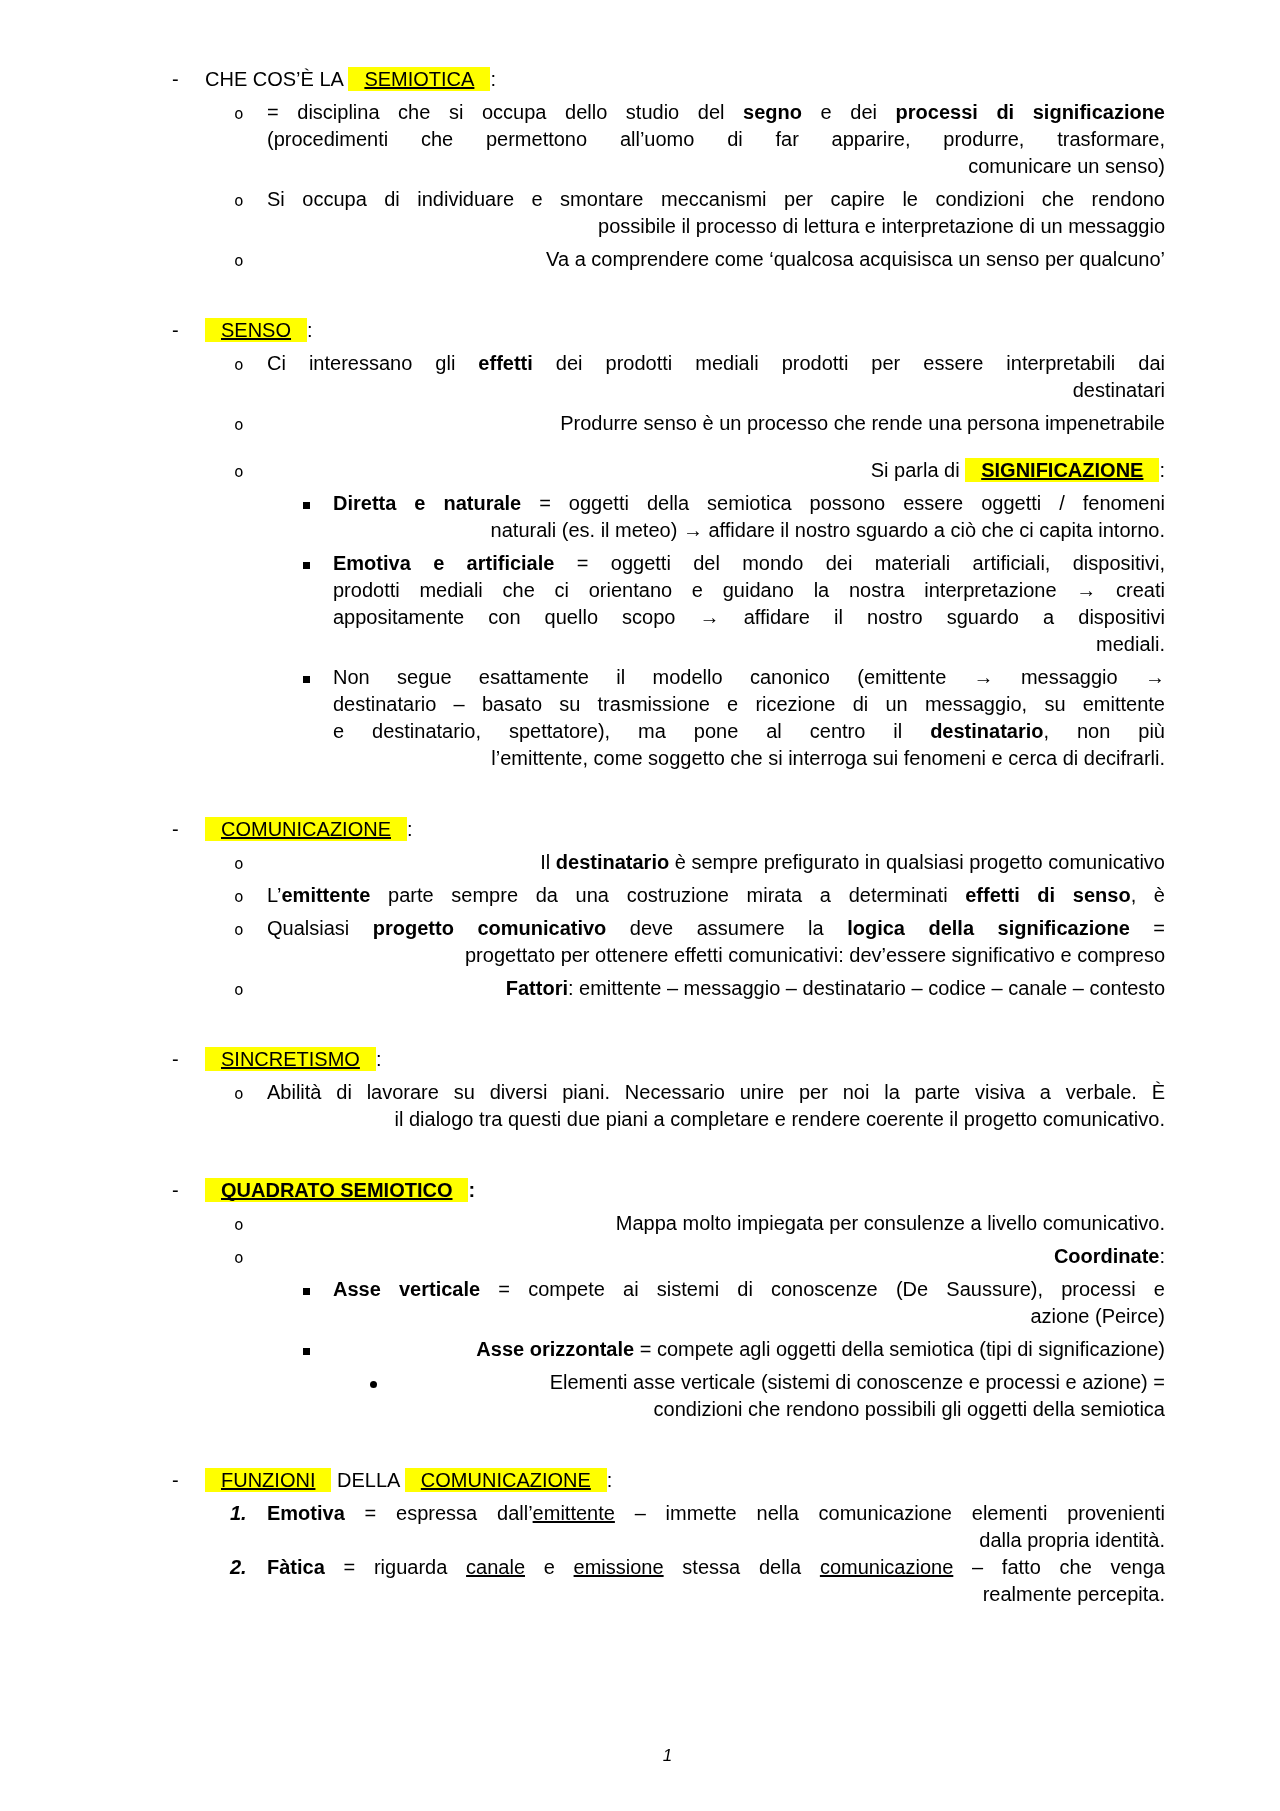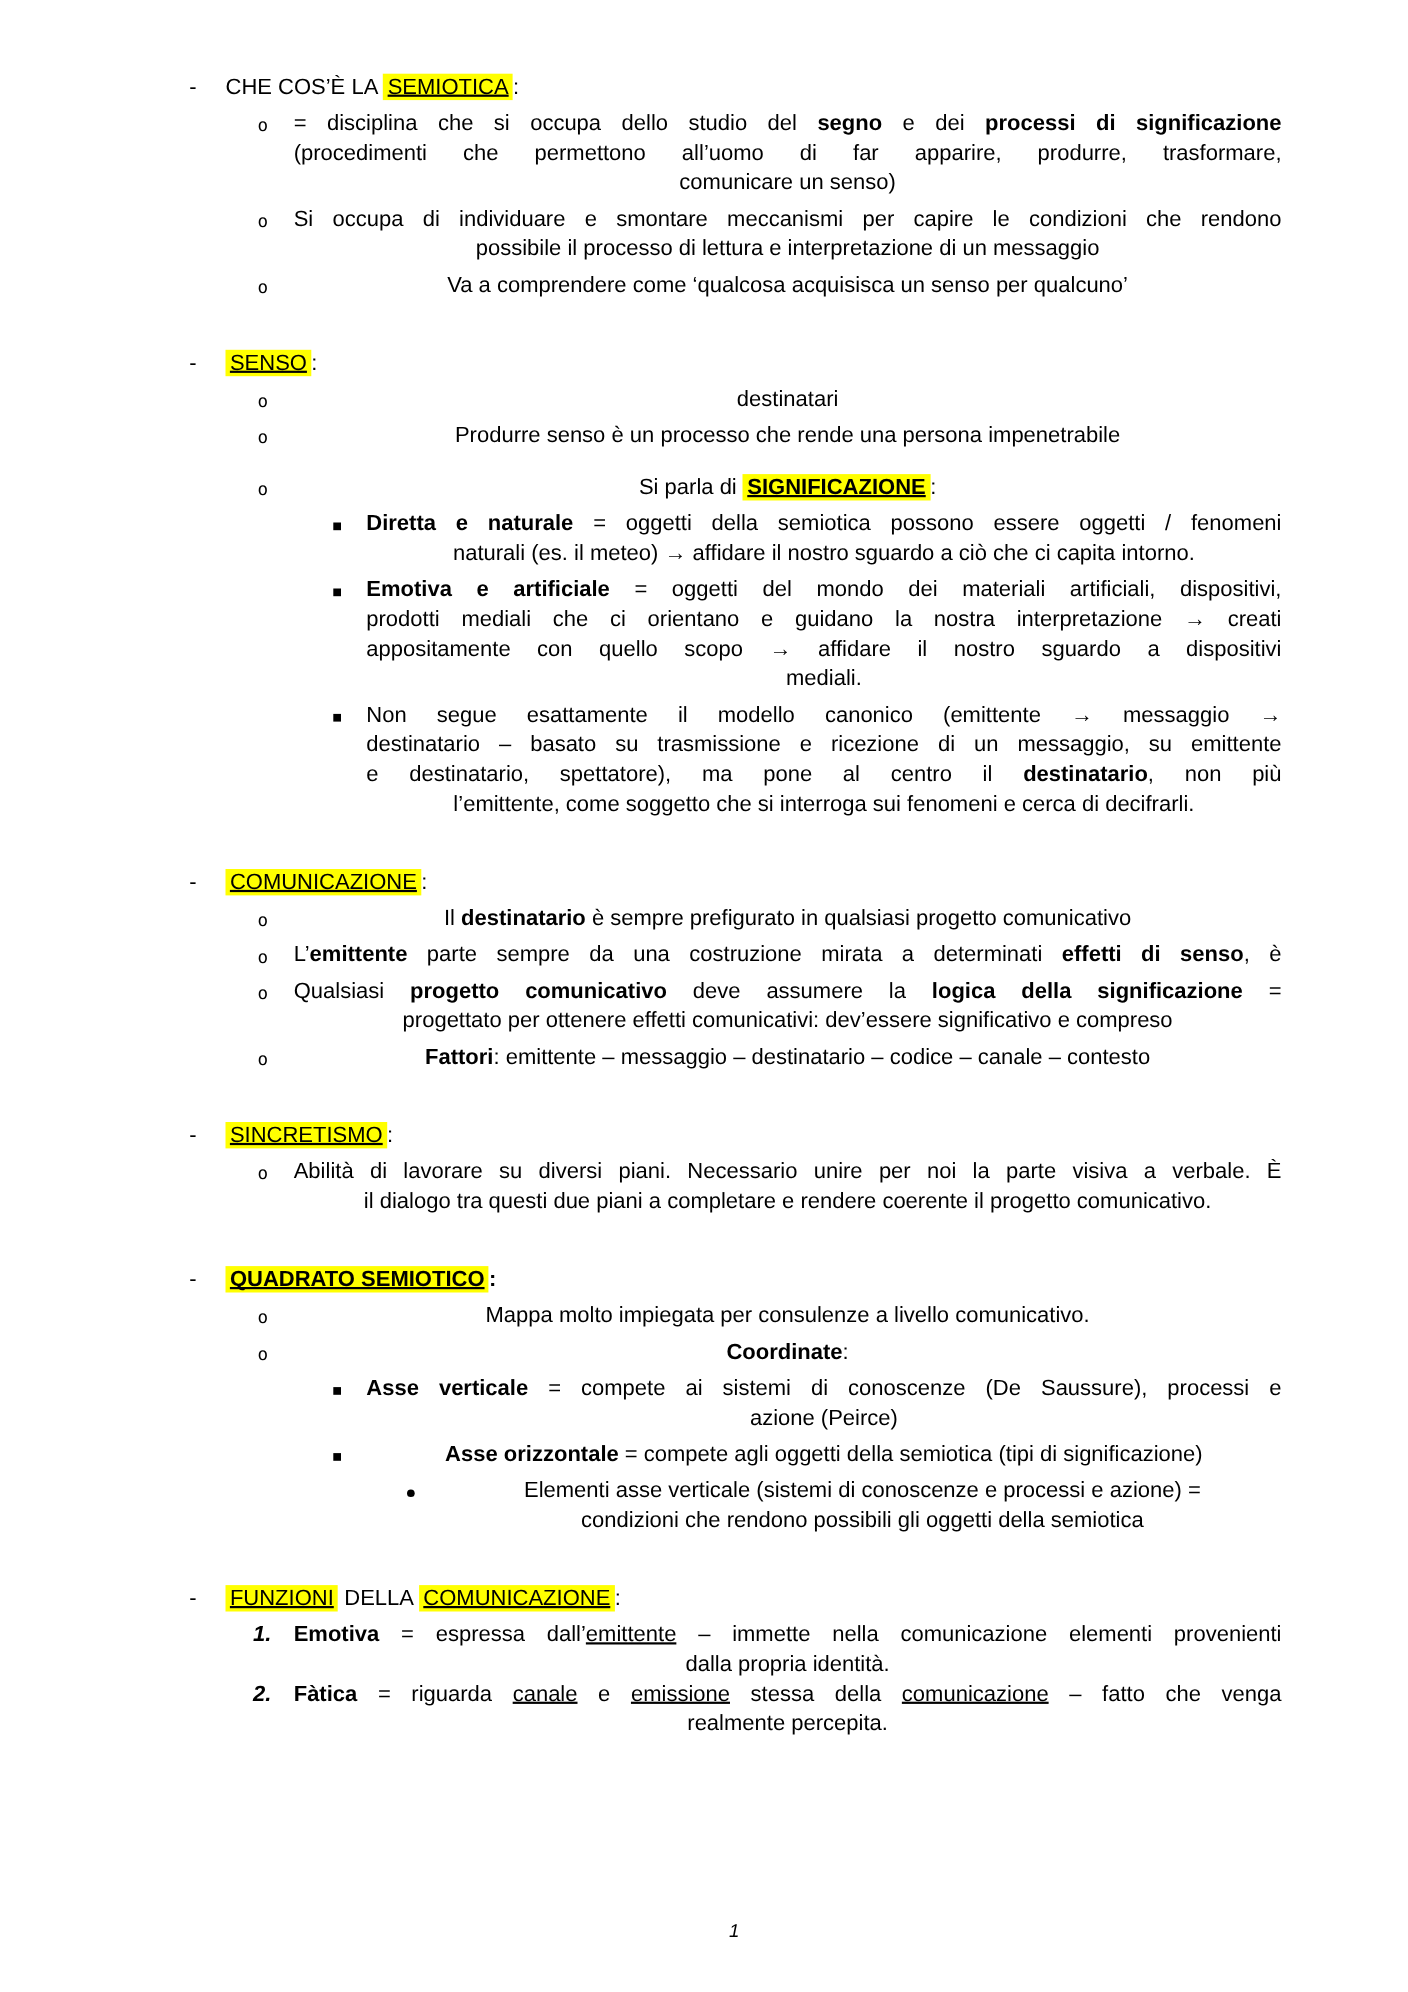--- a/index.html
+++ b/index.html
@@ -20,26 +20,26 @@
   .item.lv2{padding-left:97px;}
   .item.lv3{padding-left:163px;}
   .item.lv4{padding-left:233px;}
   .item.gap{margin-top:20px;}
   .item.numb{margin-bottom:0;}
   .marker{position:absolute;top:0;}
   .mk-circle{left:64px;top:1px;font-family:"DejaVu Sans Mono",monospace;font-size:16px;line-height:27px;}
   .mk-square{left:133px;top:12px;width:7px;height:7px;background:#000;display:block;}
   .mk-dot{left:200px;top:12px;width:7px;height:7px;background:#000;border-radius:50%;display:block;}
   .mk-num{left:60px;font-weight:bold;font-style:italic;}
-  .pline{text-align:center;min-height:27px;}
+  .pline{text-align:right;min-height:27px;}
   .pline.just{text-align:justify;text-align-last:justify;}
   .seg.b{font-weight:bold;}
   .seg.i{}
   .seg.u{text-decoration:underline;text-decoration-skip-ink:none;}
-  .seg.hl{background:var(--hl,#ffff00);padding:1px 4px;}
+  .seg.hl{background:var(--hl,#ffff00);padding:1px 16px;}
   .footer{position:absolute;top:1742px;left:170px;width:995px;text-align:center;font-size:17px;font-style:italic;}
 </style>
 </head>
 <body>
 
 <div class="page">
   <div class="content">
       <div class="section">
         <div class="heading"><span class="dash">-</span><span class="seg i">CHE COS’È LA </span><span class="seg i u hl">SEMIOTICA</span><span class="seg i">:</span></div>
         <div class="item lv2">
@@ -55,20 +55,21 @@
         </div>
         <div class="item lv2">
           <span class="marker mk-circle">o</span>
           <div class="pline"><span class="seg">Va a comprendere come ‘qualcosa acquisisca un senso per qualcuno’</span></div>
         </div>
       </div>
       <div class="section">
         <div class="heading"><span class="dash">-</span><span class="seg i u hl">SENSO</span><span class="seg i">:</span></div>
         <div class="item lv2">
           <span class="marker mk-circle">o</span>
+          <div class="pline just"><span class="seg">Ci interessano gli </span><span class="seg b i">effetti</span><span class="seg"> dei prodotti mediali prodotti per essere interpretabili dai</span></div>
           <div class="pline"><span class="seg">destinatari</span></div>
         </div>
         <div class="item lv2">
           <span class="marker mk-circle">o</span>
           <div class="pline"><span class="seg">Produrre senso è un processo che rende una persona impenetrabile</span></div>
         </div>
         <div class="item lv2 gap">
           <span class="marker mk-circle">o</span>
           <div class="pline"><span class="seg">Si parla di </span><span class="seg b i u hl">SIGNIFICAZIONE</span><span class="seg">:</span></div>
         </div>

